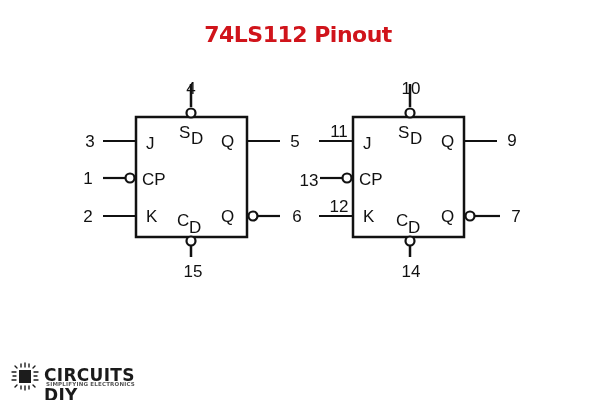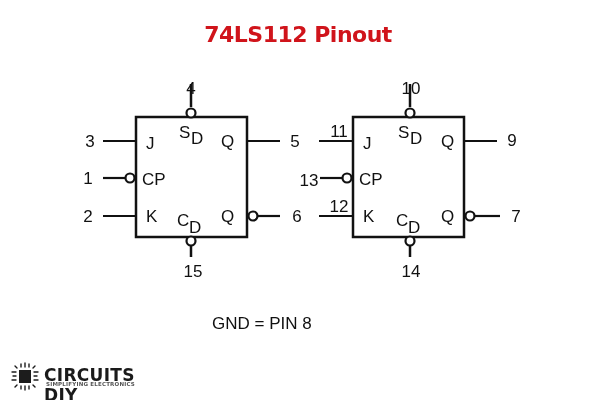--- a/index.html
+++ b/index.html
@@ -98,21 +98,20 @@
     <text class="func-label" x="398" y="138">S</text>
     <text class="func-label sub" x="410" y="144">D</text>
     <text class="func-label" x="396" y="226">C</text>
     <text class="func-label sub" x="408" y="233">D</text>
   </g>
 
   <line x1="221" y1="207" x2="235" y2="207" stroke="#111" stroke-width="0"></line>
 </svg>
 
 <div class="notes">
-  <div>GND = PIN 8</div>
 </div>
 
 <div class="logo">
   <svg width="30" height="30" viewBox="0 0 30 30" style="position:absolute;left:0;top:0;">
     <rect x="9" y="9" width="12" height="13" fill="#1c1c1c"></rect>
     <g stroke="#1c1c1c" stroke-width="1.4" stroke-linecap="round">
       <line x1="11" y1="3" x2="11" y2="6"></line>
         <line x1="15" y1="2" x2="15" y2="6"></line>
         <line x1="19" y1="3" x2="19" y2="6"></line>
       <line x1="11" y1="25" x2="11" y2="28"></line>

